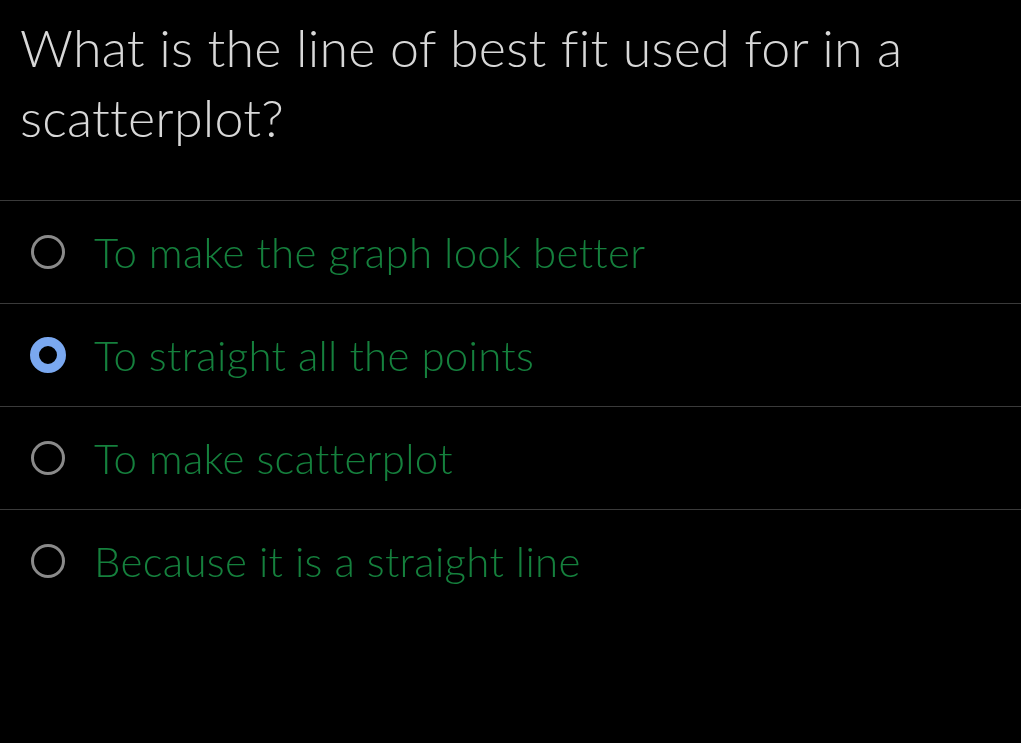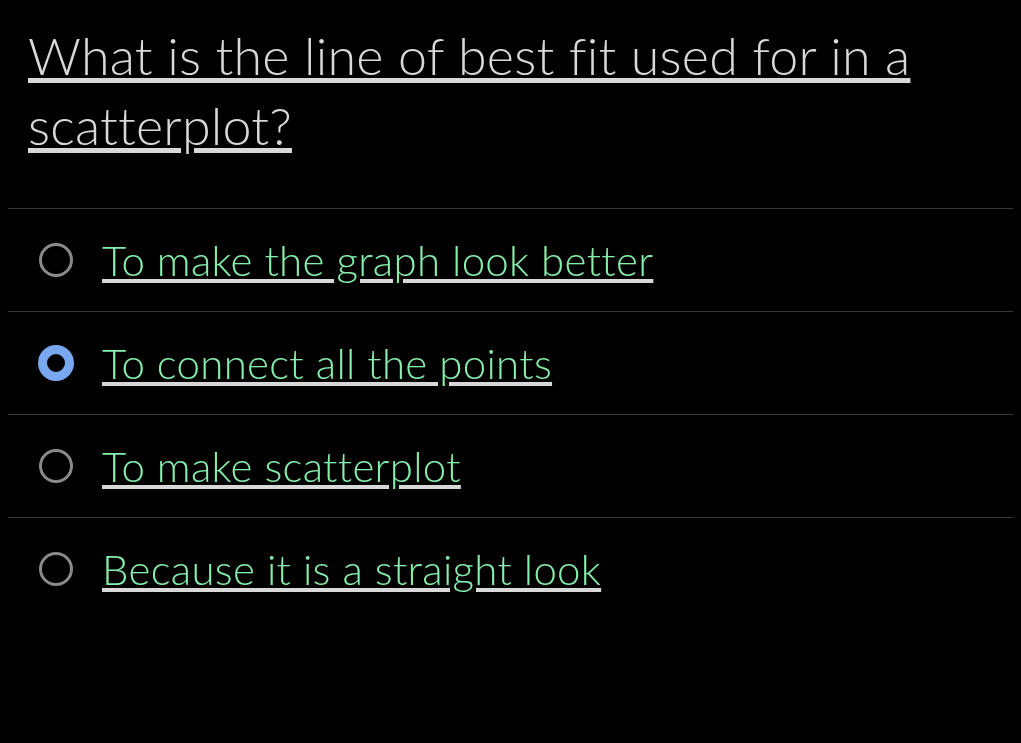--- a/index.html
+++ b/index.html
@@ -9,22 +9,21 @@
     }
     body {
       background-color: #000000;
       width: 1021px;
       height: 743px;
       font-family: 'Segoe UI', 'Lato', -apple-system, BlinkMacSystemFont, sans-serif;
       color: #d8d8d8;
       overflow: hidden;
     }
     .container {
-      padding: 8px;
-      text-decoration: underline;
+      padding: 0;
     }
     .question {
       font-size: 52px;
       font-weight: 300;
       line-height: 1.35;
       padding: 12px 20px 48px 20px;
       color: #d8d8d8;
       letter-spacing: 0.2px;
     }
     .options {
@@ -59,48 +58,48 @@
       justify-content: center;
     }
     .radio-selected .radio-outer {
       border: 9px solid #7aa8f0;
       width: 36px;
       height: 36px;
     }
     .option-text {
       font-size: 42px;
       font-weight: 300;
-      color: #86efac;
+      color: #15803d;
       letter-spacing: 0.3px;
     }
   </style>
 </head>
 <body>
 
 <div class="container">
   <div class="question">What is the line of best fit used for in a scatterplot?</div>
   <div class="options">
     <div class="option">
       <div class="radio">
         <div class="radio-outer"></div>
       </div>
       <div class="option-text">To make the graph look better</div>
     </div>
     <div class="option">
       <div class="radio radio-selected">
         <div class="radio-outer"></div>
       </div>
-      <div class="option-text">To connect all the points</div>
+      <div class="option-text">To straight all the points</div>
     </div>
     <div class="option">
       <div class="radio">
         <div class="radio-outer"></div>
       </div>
       <div class="option-text">To make scatterplot</div>
     </div>
     <div class="option">
       <div class="radio">
         <div class="radio-outer"></div>
       </div>
-      <div class="option-text">Because it is a straight look</div>
+      <div class="option-text">Because it is a straight line</div>
     </div>
   </div>
 </div>
 
 </body></html>

